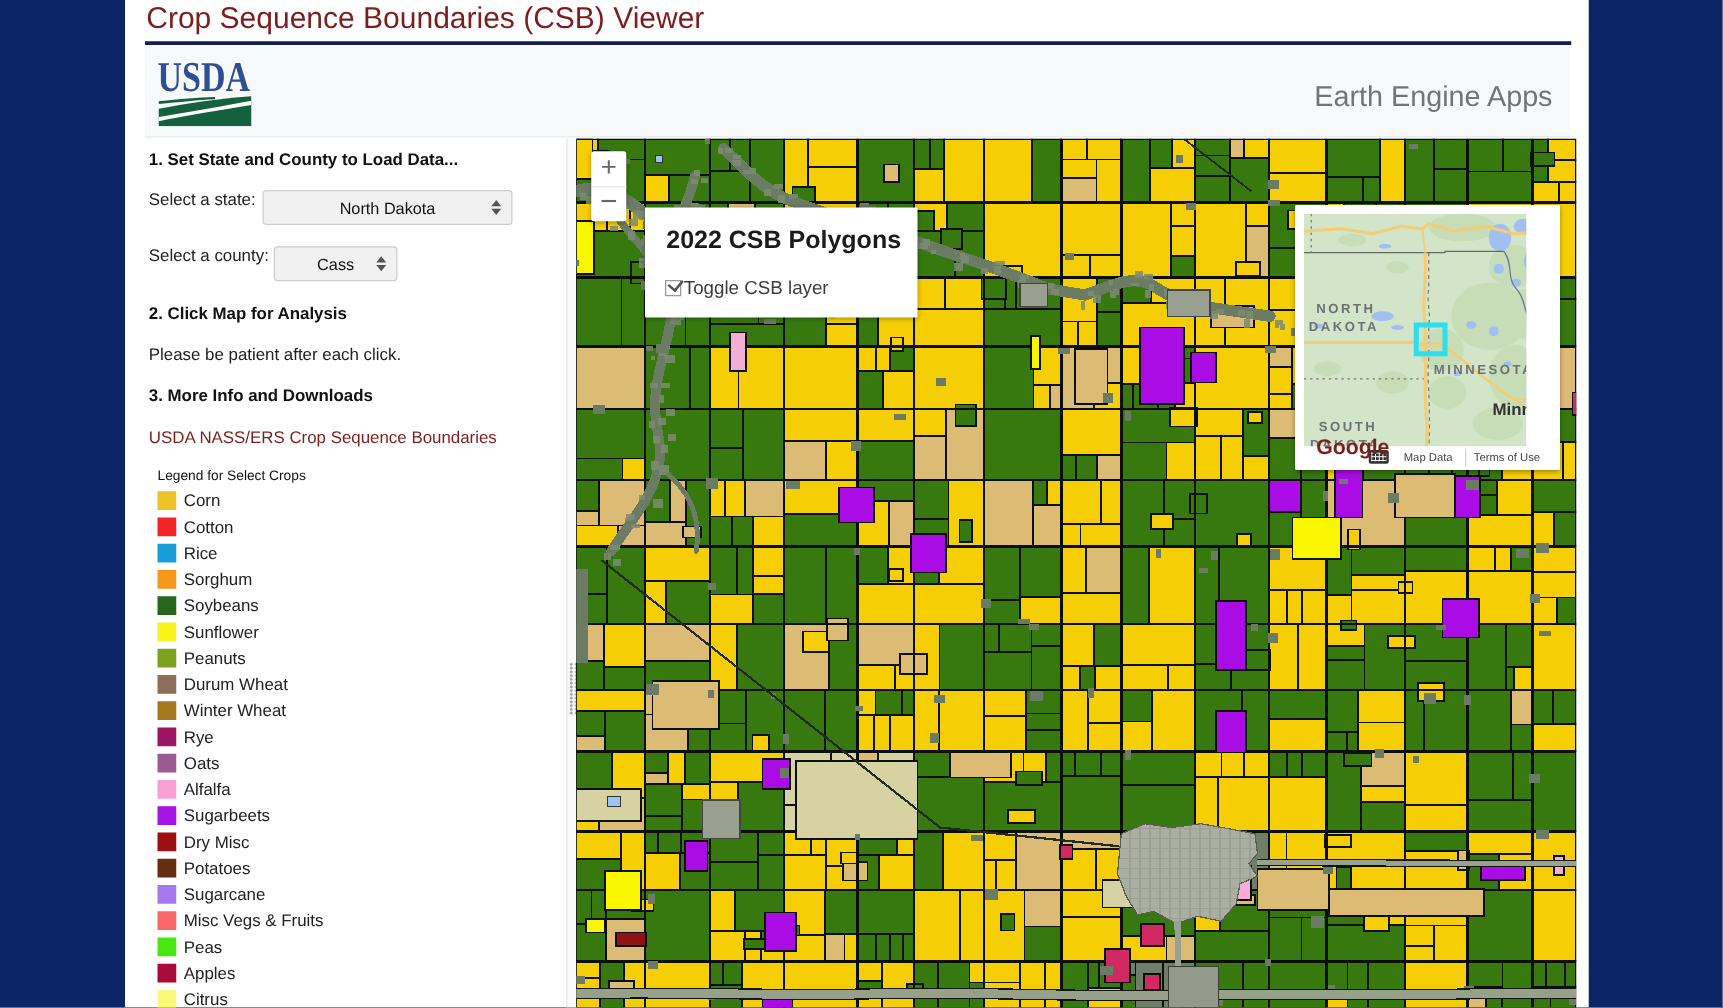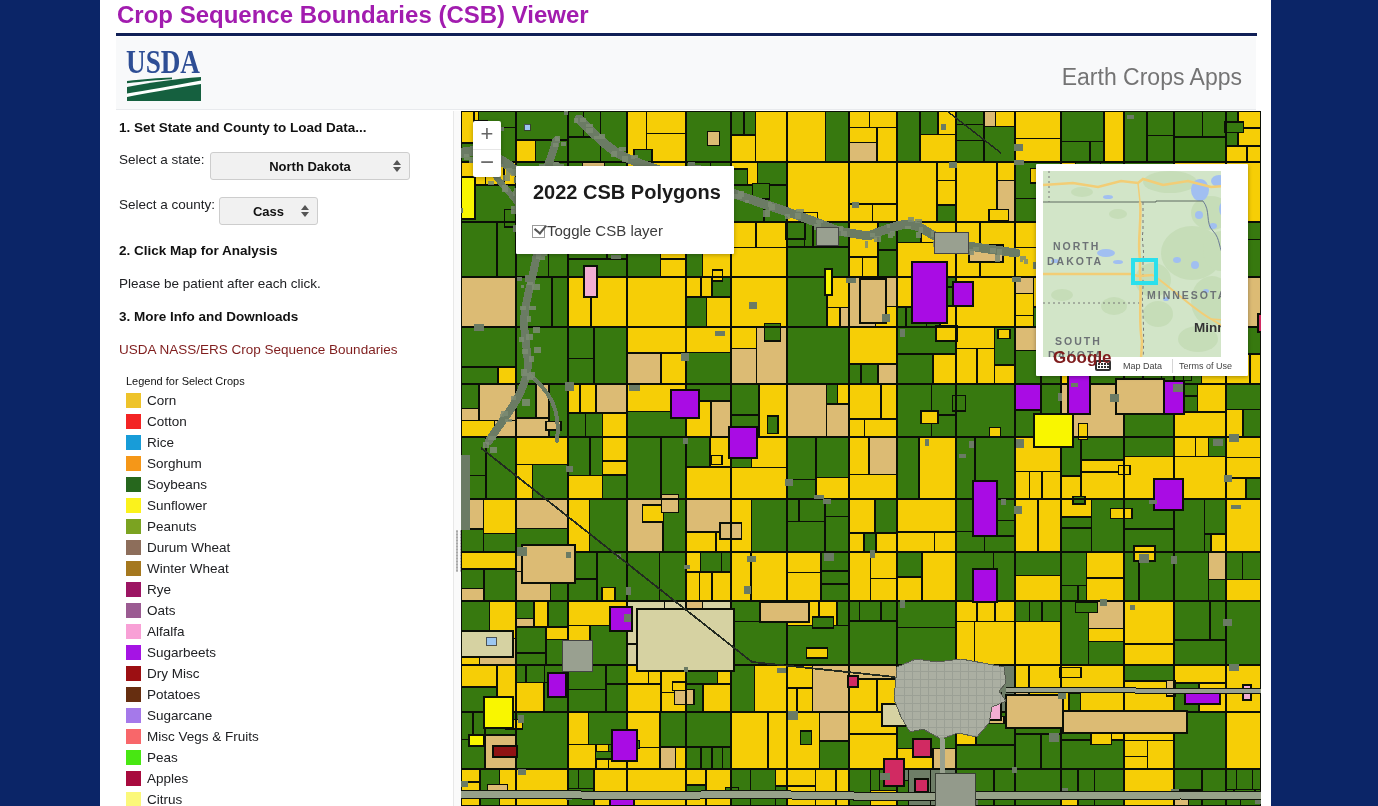--- a/index.html
+++ b/index.html
@@ -1,32 +1,32 @@
 <!DOCTYPE html>
 <html><head>
 <meta charset="utf-8">
 <style>
 * { margin:0; padding:0; box-sizing:border-box; }
 html,body { width:1378px; height:806px; overflow:hidden; }
 body { position:relative; font-family:"Liberation Sans",sans-serif; background:#fff; }
 .navy-l { position:absolute; left:0; top:0; width:100px; height:806px; background:#0b2567; }
 .navy-r { position:absolute; left:1271px; top:0; width:107px; height:806px; background:#0b2567; }
-.title { position:absolute; left:117px; top:1px; font-size:24px; color:#a21caf;font-weight:bold; }
+.title { position:absolute; left:117px; top:1px; font-size:24px; color:#7f1d1d; }
 .titleline { position:absolute; left:116px; top:33px; width:1141px; height:3px; background:#101f56; }
 .header { position:absolute; left:116px; top:37px; width:1140px; height:73px; background:#f8f9fa; border-bottom:1px solid #e8eaed; }
 .usda { position:absolute; left:10px; top:10px; }
 .search { position:absolute; left:302px; top:20px; width:400px; height:36px; background:#fff; border:1px solid #ececec; border-radius:8px; box-shadow:0 1px 2px rgba(0,0,0,0.05); }
 .search svg { position:absolute; left:20px; top:9px; }
 .search .ph { position:absolute; left:56px; top:9px; font-size:15px; color:#85898d; }
 .eea { position:absolute; right:14px; top:27px; font-size:23px; color:#747474; }
 .sidebar { position:absolute; left:100px; top:111px; width:355px; height:519px; background:#fff; }
 .sb { position:absolute; left:19px; }
 .h13 { font-size:13.5px; font-weight:bold; color:#111; }
 .t13 { font-size:13.5px; color:#202124; }
-.sel { position:absolute; background:#f1f1f1; border:1px solid #cdcdcd; border-radius:3px; font-size:13px; font-weight:bold; color:#111; text-align:center; }
+.sel { position:absolute; background:#f1f1f1; border:1px solid #cdcdcd; border-radius:3px; font-size:13px; font-weight:normal; color:#111; text-align:center; }
 .spin { position:absolute; right:7px; top:50%; margin-top:-6px; width:9px; height:12px; }
 .spin:before { content:""; position:absolute; top:0; left:0; border-left:4.5px solid transparent; border-right:4.5px solid transparent; border-bottom:5px solid #555; }
 .spin:after { content:""; position:absolute; bottom:0; left:0; border-left:4.5px solid transparent; border-right:4.5px solid transparent; border-top:5px solid #555; }
 .link { font-size:13.5px; color:#7f1d1d; }
 .lhead { font-size:11px; font-weight:normal; color:#111; }
 .lrow { height:21px; display:flex; align-items:center; }
 .sw { width:15px; height:15px; display:inline-block; }
 .lname { font-size:13.5px; color:#202124; margin-left:6px; }
 .legend { position:absolute; left:26px; top:279px; }
 .splitter { position:absolute; left:453px; top:111px; width:8px; height:695px; background:#fafafa; border-left:1px solid #e8e8e8; }
@@ -60,21 +60,21 @@
 <div class="navy-r"></div>
 <div class="title">Crop Sequence Boundaries (CSB) Viewer</div>
 <div class="titleline"></div>
 <div class="header">
   <div class="usda"><svg width="76" height="54" viewBox="0 0 76 54">
         <text x="0" y="26" font-family="Liberation Serif, serif" font-weight="bold" font-size="34" fill="#2e4e95" textLength="74" lengthAdjust="spacingAndGlyphs">USDA</text>
         <path d="M1,40 C22,36 48,32 75,30 L75,54 L1,54 Z" fill="#15603f"></path>
         <path d="M1,50 C20,46 45,42 75,37 L75,33.5 C45,39 20,43.5 1,46.5 Z" fill="#fdfffd"></path>
         <path d="M1,34 C18,32 32,31 46,30.5 L46,32.3 C32,33 18,34.5 1,36.2 Z" fill="#15603f"></path>
       </svg></div>
-  <div class="eea">Earth Crops Apps</div>
+  <div class="eea">Earth Engine Apps</div>
 </div>
 <div class="sidebar">
   <div class="sb h13" style="top:9px;">1. Set State and County to Load Data...</div>
   <div class="sb t13" style="top:41px;">Select a state:</div>
   <div class="sel" style="left:110px; top:41px; width:200px; height:28px; line-height:27px;">North Dakota<span class="spin"></span></div>
   <div class="sb t13" style="top:86px;">Select a county:</div>
   <div class="sel" style="left:119px; top:86px; width:99px; height:28px; line-height:27px;">Cass<span class="spin"></span></div>
   <div class="sb h13" style="top:132px;">2. Click Map for Analysis</div>
   <div class="sb t13" style="top:165px;">Please be patient after each click.</div>
   <div class="sb h13" style="top:198px;">3. More Info and Downloads</div>

